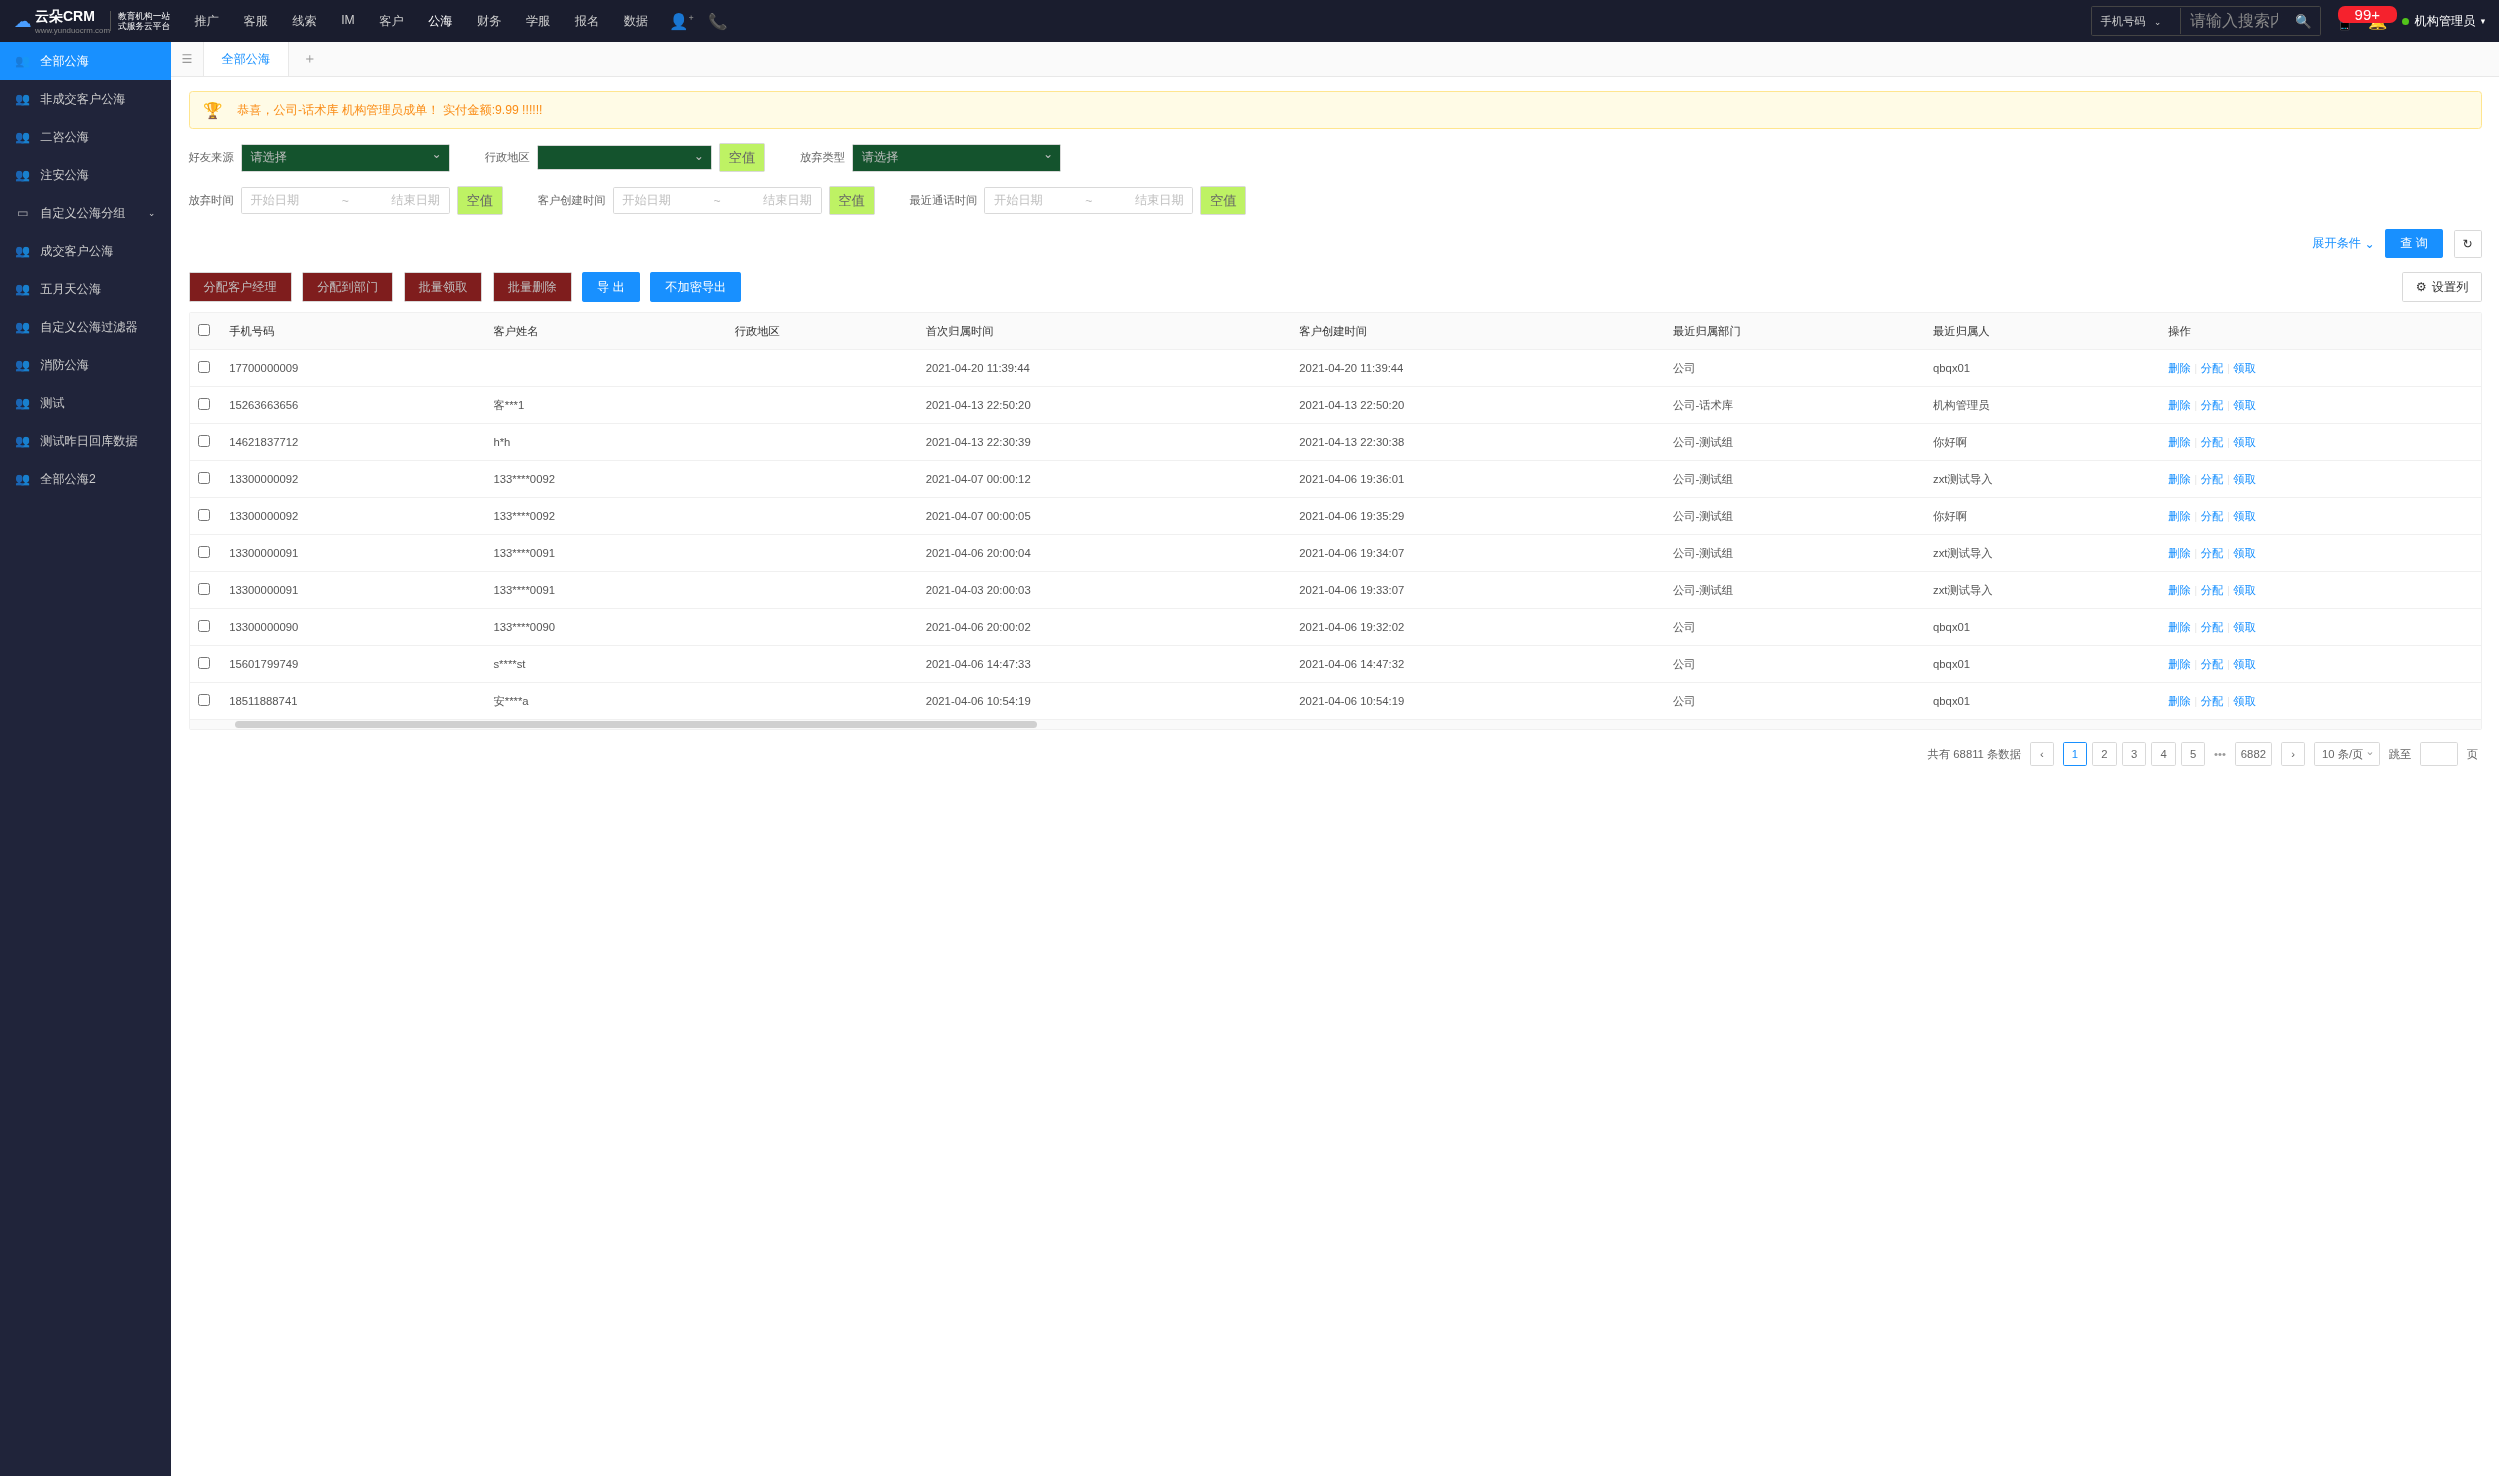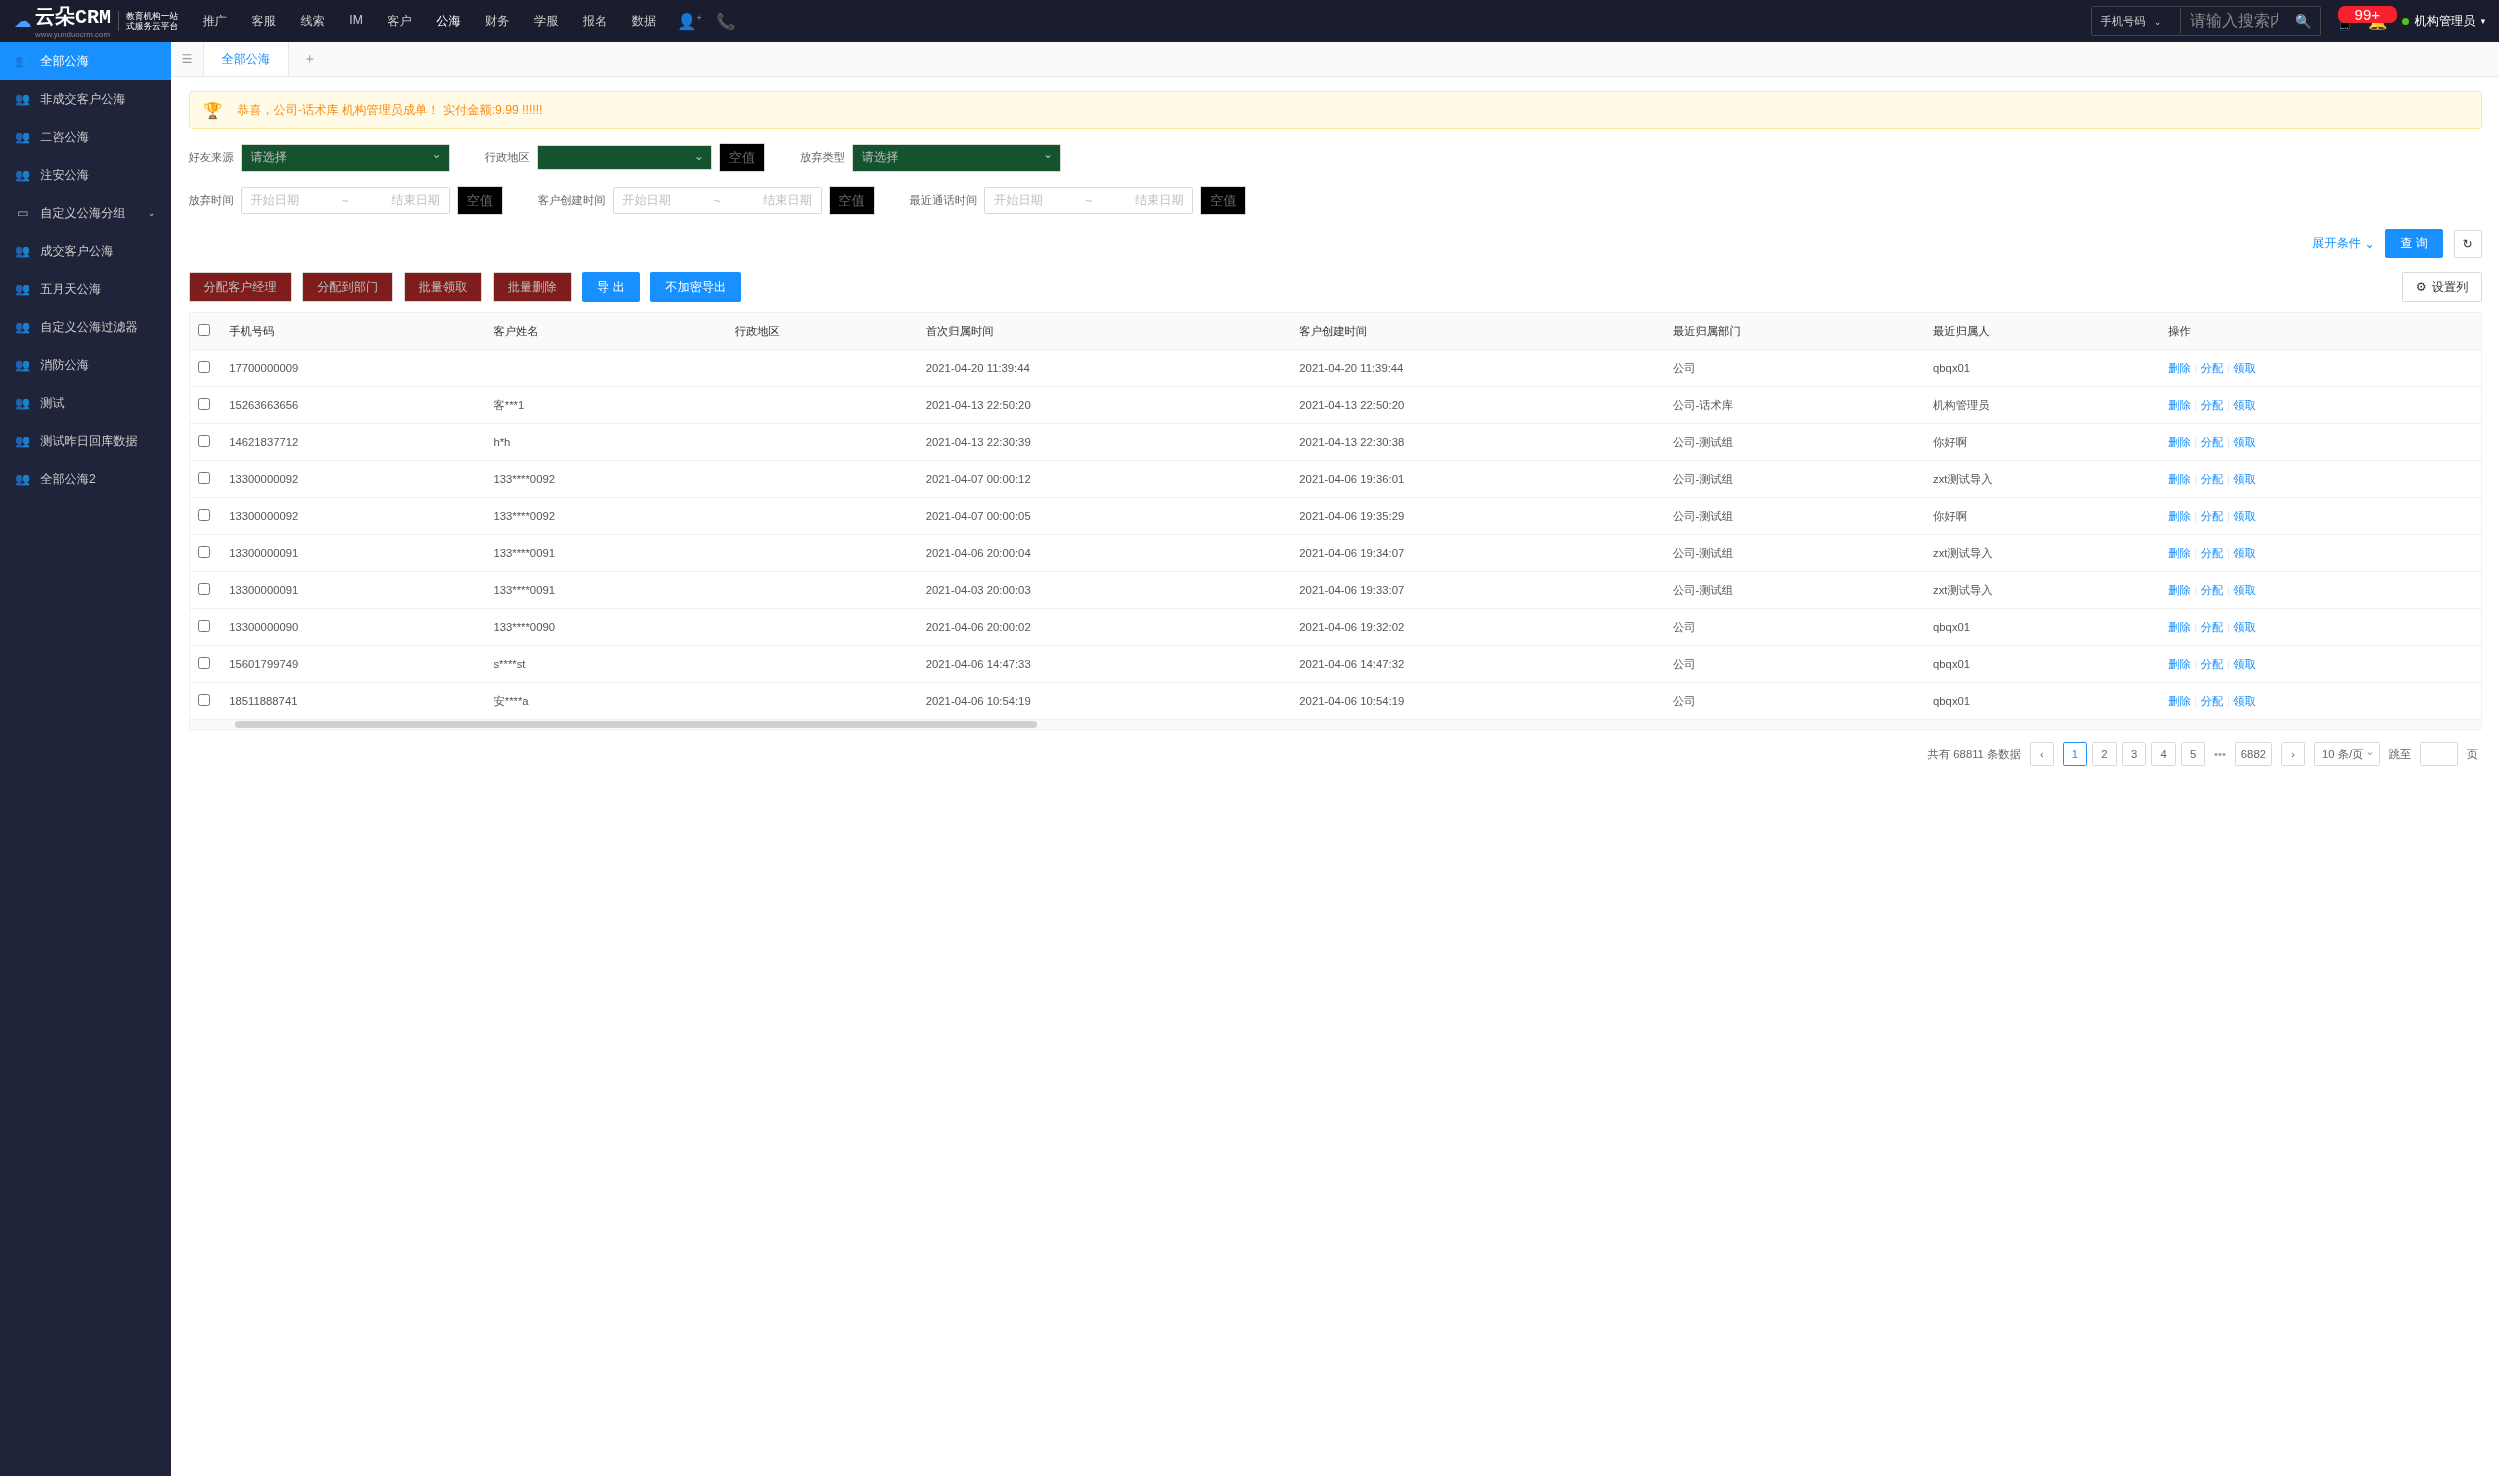--- a/index.html
+++ b/index.html
@@ -3,21 +3,21 @@
 <meta charset="utf-8">
 <style>
 * { margin: 0; padding: 0; box-sizing: border-box; }
 body { font-family: -apple-system, "PingFang SC", "Microsoft YaHei", sans-serif; font-size: 12.2px; color: #333; background: #f5f5f5; }
 .app { display: flex; flex-direction: column; height: 100vh; }
 
 
 .topnav { background: #1a1d2e; color: #ccc; height: 42px; display: flex; align-items: center; padding: 0 14px; }
 .logo { display: flex; align-items: center; margin-right: 21px; color: #fff; font-size: 11.3px; }
 .logo-cloud { color: #4a9eff; font-size: 17.5px; margin-right: 3.5px; }
-.logo-text { font-weight: bold; font-size: 20px; margin-right: 7px; font-family: Liberation Mono, monospace; }
+.logo-text { font-weight: bold; font-size: 14px; margin-right: 7px; }
 .logo-sub { font-size: 8.7px; line-height: 1.2; border-left: 0.9px solid #555; padding-left: 7px; }
 .nav-items { display: flex; gap: 17.5px; }
 .nav-item { color: #ccc; cursor: pointer; padding: 0 3.5px; }
 .nav-item.active { color: #fff; font-weight: 500; }
 .nav-icons { display: flex; gap: 14px; margin-left: 17.5px; align-items: center; }
 .nav-icon { color: #888; font-size: 15.7px; cursor: pointer; }
 .topnav-right { margin-left: auto; display: flex; align-items: center; gap: 14px; }
 .search-group { display: flex; align-items: center; border: 0.9px solid #444; border-radius: 1.7px; }
 .search-select { background: transparent; color: #ccc; padding: 5.2px 19px 5.2px 8.7px; border: none; border-right: 0.9px solid #444; font-size: 11.3px; position: relative; }
 .search-input { background: transparent; border: none; color: #ccc; padding: 5.2px 8.7px; width: 105px; font-size: 16px; outline: none; }
@@ -50,21 +50,21 @@
 .alert { border: 0.9px solid #ffe58f; background: #fffbe6; border-radius: 3.5px; padding: 8.7px 14px; display: flex; align-items: center; gap: 14px; margin-bottom: 14px; }
 .alert-icon { color: #faad14; font-size: 15.7px; }
 .alert-text { color: #fa8c16; }
 
 .filters { display: flex; flex-wrap: wrap; gap: 21px 35px; margin-bottom: 14px; }
 .filter { display: flex; align-items: center; gap: 7px; }
 .filter label { color: #666; font-size: 11.3px; white-space: nowrap; }
 .sel { border: 0.9px solid #d9d9d9; border-radius: 1.7px; padding: 4.4px 21px 4.4px 8.7px; min-width: 209px; color: #bfbfbf; background: #14532d; position: relative; cursor: pointer; }
 .sel::after { content: "⌄"; position: absolute; right: 7px; top: 2.6px; color: #bfbfbf; }
 .sel.small { min-width: 175px; }
-.empty-btn { border: 0.9px solid #d9d9d9; background: #000000; padding: 4.4px 8.7px; cursor: pointer; color: #666; border-radius: 1.7px; }
+.empty-btn { border: 0.9px solid #d9d9d9; background: #bef264; padding: 4.4px 8.7px; cursor: pointer; color: #666; border-radius: 1.7px; }
 .date-range { display: flex; align-items: center; border: 0.9px solid #d9d9d9; border-radius: 1.7px; padding: 4.4px 8.7px; gap: 7px; color: #bfbfbf; background: #fff; min-width: 209px; justify-content: space-between; }
 .date-range .sep { color: #bfbfbf; }
 
 .filter-actions { display: flex; justify-content: flex-end; gap: 10.5px; margin-bottom: 14px; align-items: center; }
 .link-btn { color: #1890ff; cursor: pointer; display: flex; align-items: center; gap: 3.5px; }
 .btn { border: 0.9px solid #d9d9d9; background: #7f1d1d; padding: 5.2px 14px; border-radius: 1.7px; cursor: pointer; font-size: 12.2px; }
 .btn.primary { background: #1890ff; color: #fff; border-color: #1890ff; }
 .btn.disabled { color: #bfbfbf; cursor: not-allowed; }
 .icon-btn { border: 0.9px solid #d9d9d9; background: #fff; width: 28px; height: 28px; border-radius: 1.7px; cursor: pointer; display: flex; align-items: center; justify-content: center; }
 

